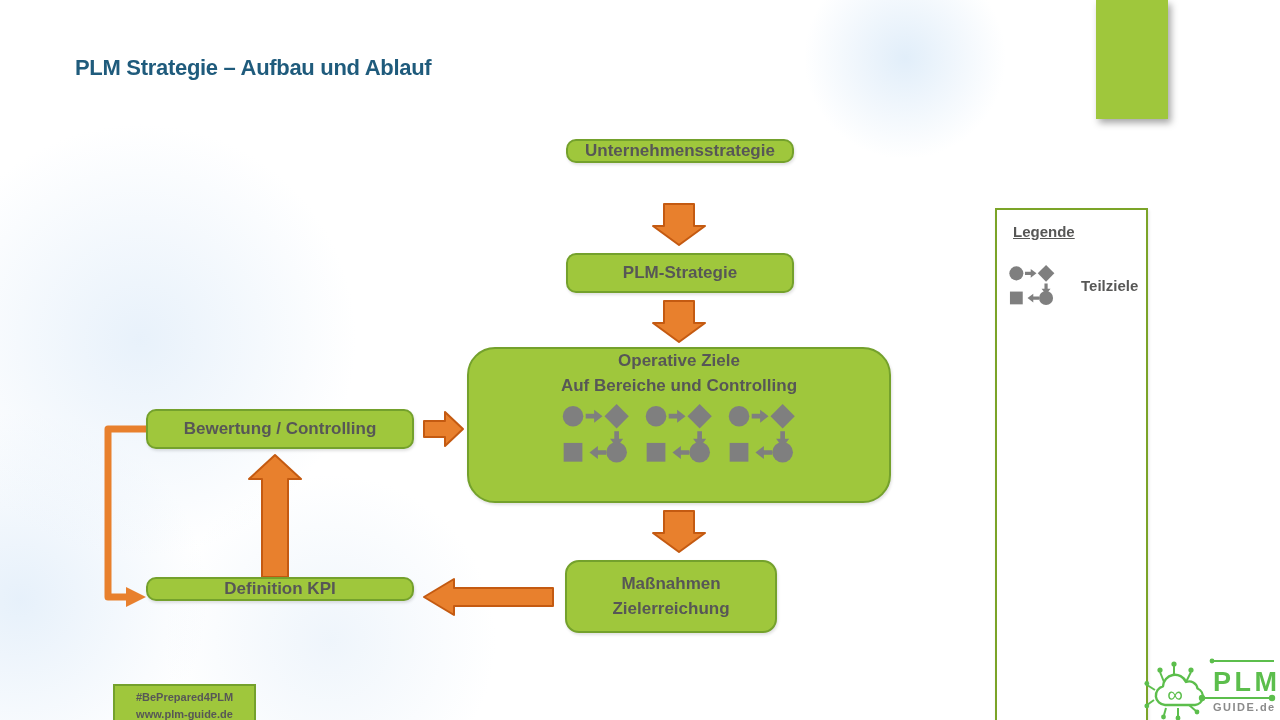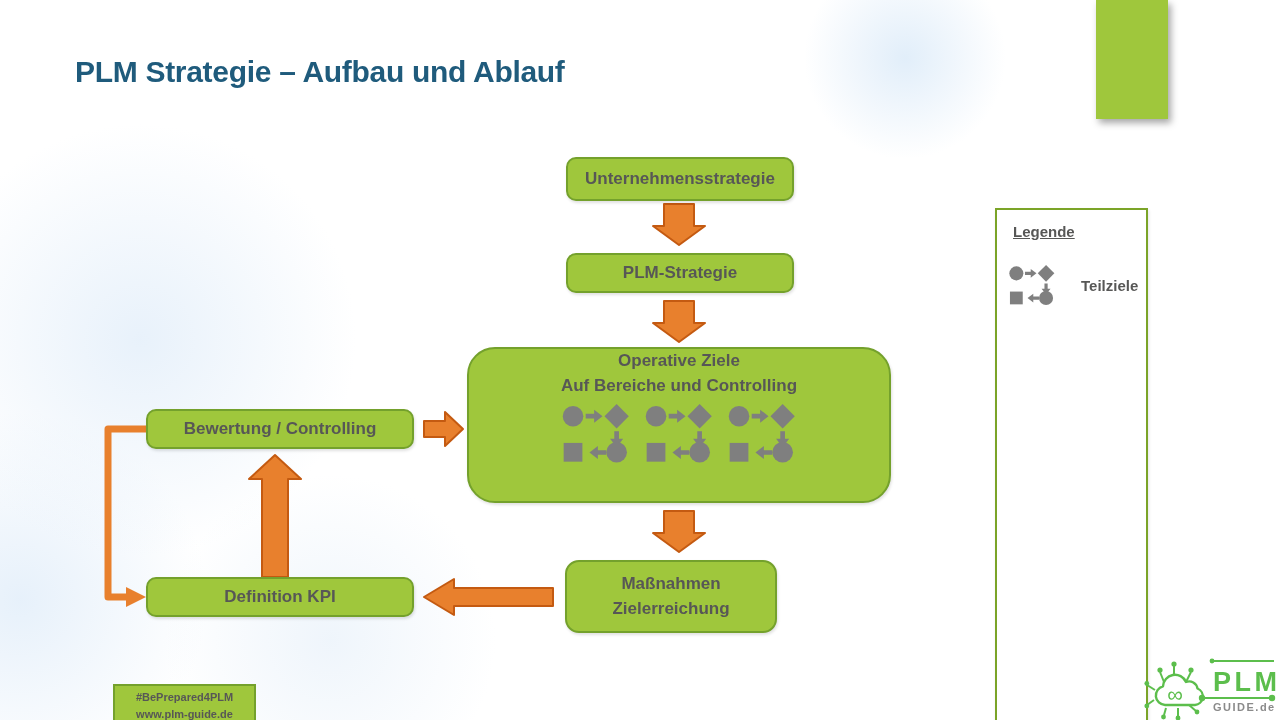--- a/index.html
+++ b/index.html
@@ -8,40 +8,40 @@
     position:relative;width:1280px;height:720px;overflow:hidden;
     background:
       radial-gradient(circle 140px at 905px 58px, rgba(222,236,249,.9) 0%, rgba(222,236,249,0) 72%),
       radial-gradient(circle 300px at 140px 340px, rgba(228,239,250,.85) 0%, rgba(228,239,250,0) 72%),
       radial-gradient(circle 260px at 20px 600px, rgba(228,239,250,.9) 0%, rgba(228,239,250,0) 72%),
       radial-gradient(circle 230px at 330px 640px, rgba(232,241,250,.7) 0%, rgba(232,241,250,0) 72%),
       #ffffff;
   }
   .title{
     position:absolute;left:75px;top:55px;
-    font-size:30px;font-weight:bold;letter-spacing:-.3px;
+    font-size:22px;font-weight:bold;letter-spacing:-.3px;
     color:var(--title-blue,#1F5B7C);
   }
   .gbox{
     position:absolute;box-sizing:border-box;
     background:var(--box-green,#9FC73C);
     border:2.5px solid var(--box-green-border,#74A12C);
     border-radius:10px;
     color:var(--text-gray,#575756);
     font-weight:bold;font-size:17px;line-height:1.45;
     display:flex;flex-direction:column;align-items:center;justify-content:center;
     text-align:center;
     box-shadow:1px 2px 3px rgba(0,0,0,.12);
   }
-  .box-unternehmensstrategie{left:566px;top:157px;width:228px;height:44px;}
+  .box-unternehmensstrategie{left:566px;top:139px;width:228px;height:24px;}
   .box-plm-strategie{left:566px;top:253px;width:228px;height:40px;}
   .box-operative{left:467px;top:347px;width:424px;height:156px;border-radius:28px;justify-content:flex-start;}
   .box-massnahmen{left:565px;top:560px;width:212px;height:73px;border-radius:14px;}
   .box-bewertung{left:146px;top:409px;width:268px;height:40px;}
-  .box-definition-kpi{left:146px;top:577px;width:268px;height:40px;}
+  .box-definition-kpi{left:146px;top:577px;width:268px;height:24px;}
   .icon-row{display:flex;gap:15px;margin-top:6px;}
   .tz-icon{width:68px;height:60px;display:block;}
   .tz-fill{fill:var(--icon-gray,#7F7F7F);}
   .arrow-layer{position:absolute;left:0;top:0;width:1280px;height:720px;pointer-events:none;}
   .block-arrow{fill:var(--arrow-orange,#E8802D);stroke:var(--arrow-orange-border,#C45A11);stroke-width:2;stroke-linejoin:round;}
   .elbow-line{fill:none;stroke:var(--arrow-orange,#E8802D);stroke-width:7;stroke-linejoin:round;}
   .elbow-head{fill:var(--arrow-orange,#E8802D);}
   .corner-rect{
     position:absolute;left:1096px;top:0;width:72px;height:119px;
     background:var(--box-green,#9FC73C);

